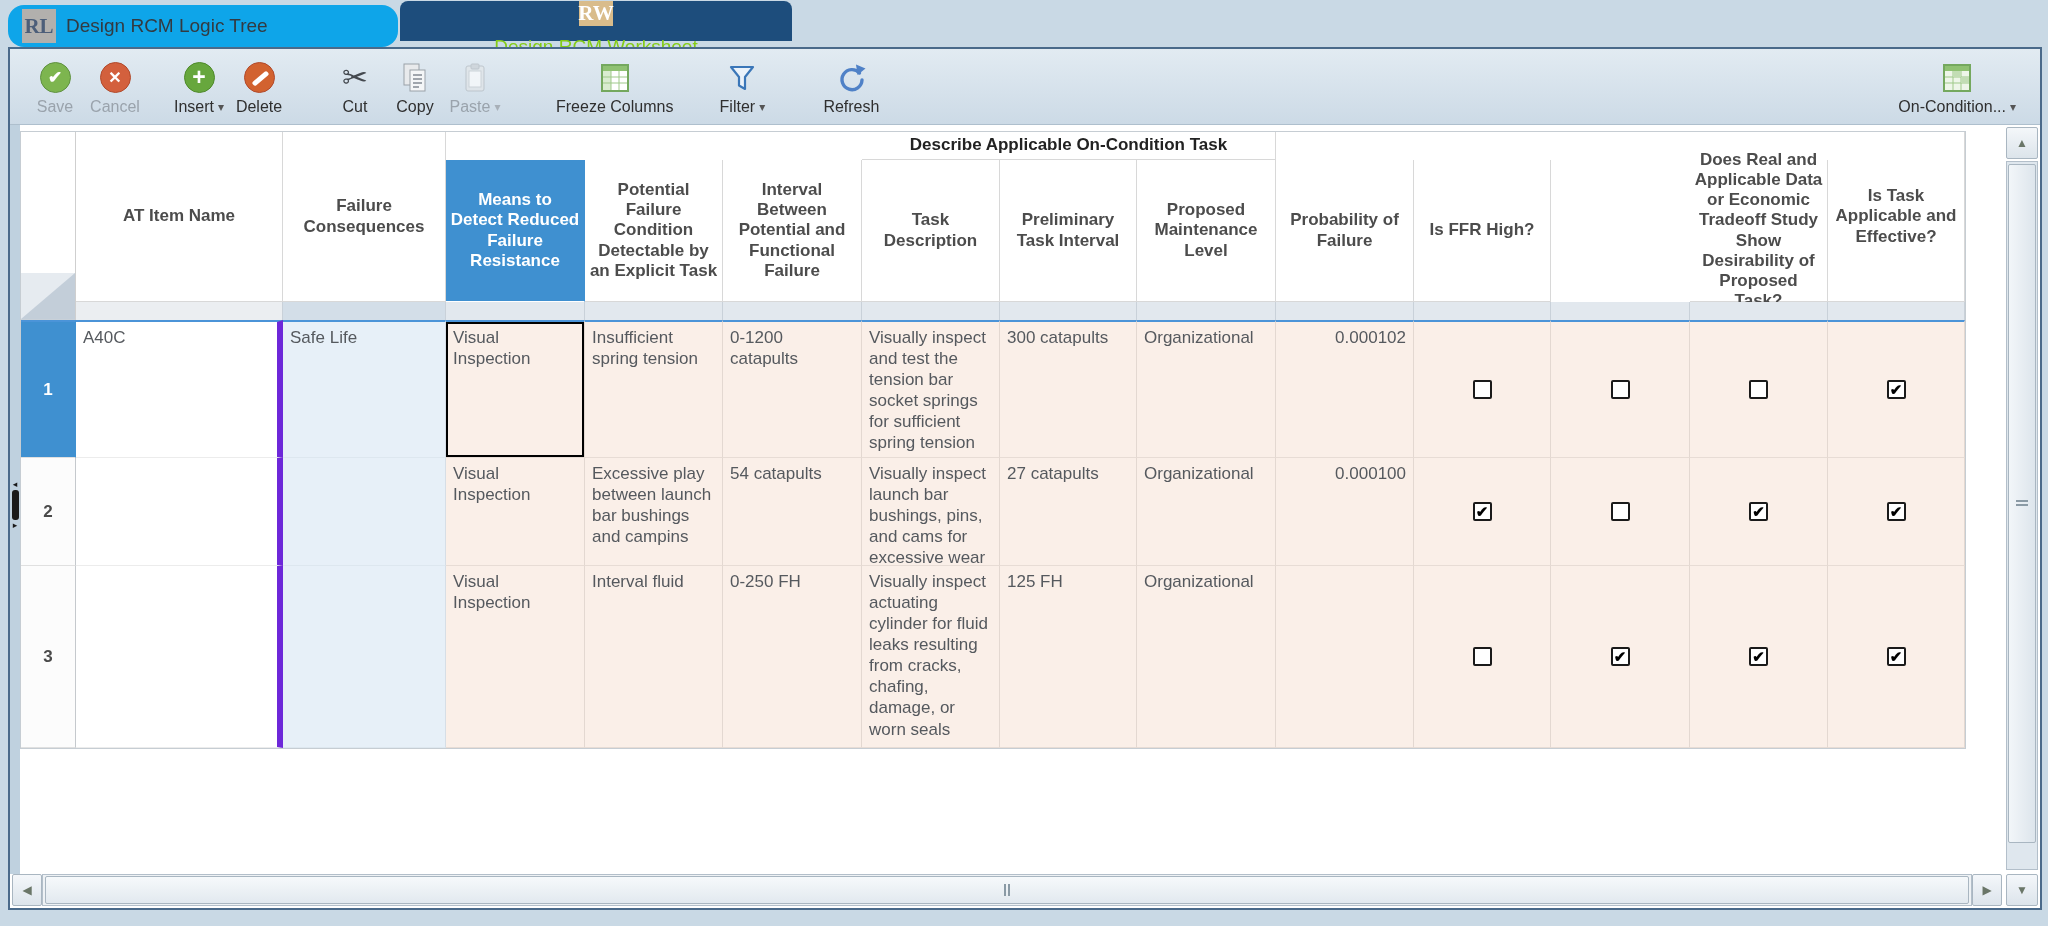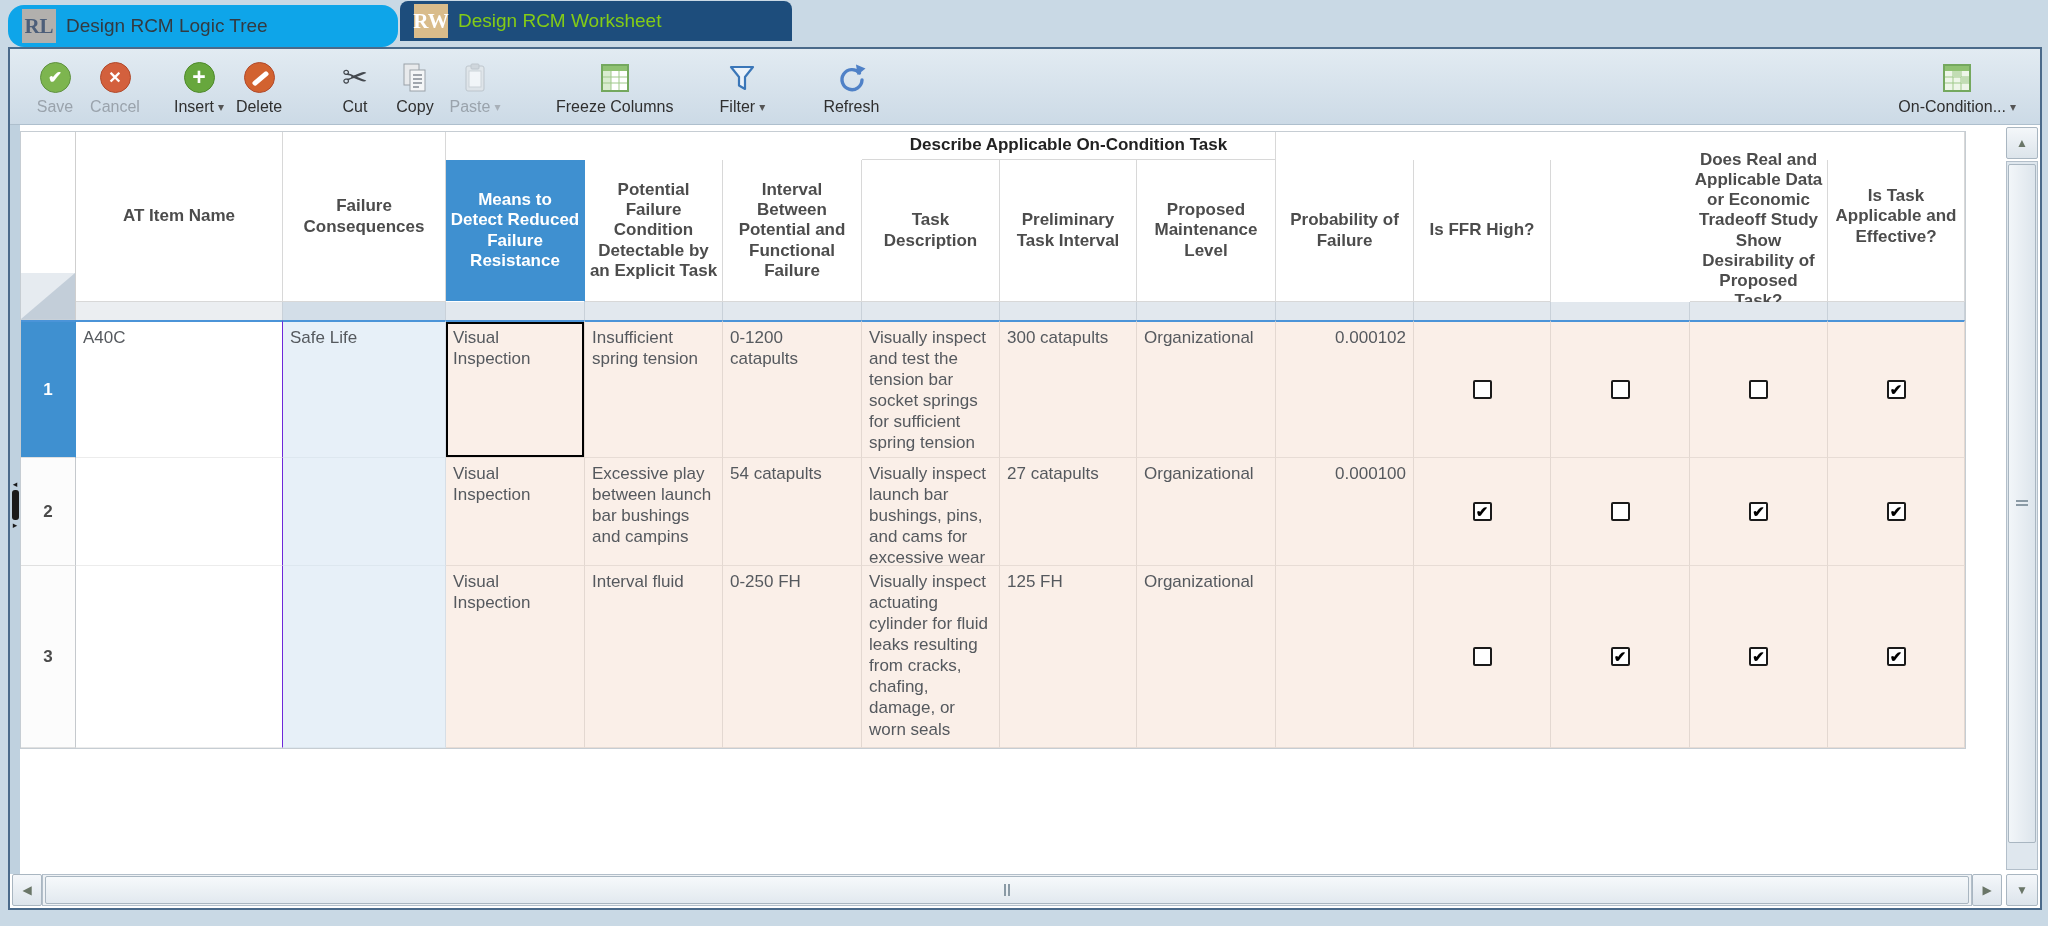--- a/index.html
+++ b/index.html
@@ -4,21 +4,21 @@
 <style>
   * { box-sizing: border-box; margin: 0; padding: 0; }
   html,body { width:2048px; height:926px; overflow:hidden; }
   body { background:#c9d9e5; font-family:"Liberation Sans", sans-serif; position:relative; }
 
   
   .tabbar { position:absolute; left:0; top:0; width:100%; height:47px; }
   .tab { position:absolute; display:flex; align-items:center; gap:10px; padding:0 14px;
          border-radius:8px 8px 0 0; cursor:pointer; }
   .tab-inactive { left:8px; top:5px; width:390px; height:42px; background:#0ea5e9;border-radius:16px; }
-  .tab-active   { left:400px; top:1px; width:392px; height:40px; background:#1d4d7c; }
+  .tab-active   { left:400px; top:1px; width:392px; height:40px; background:#1d4d7c;flex-direction:column; }
   .tab .badge { width:34px; height:34px; display:flex; align-items:center; justify-content:center;
                 font-family:"Liberation Serif", serif; font-weight:bold; font-size:21px; }
   .tab-inactive .badge { background:#b2b0ad; color:#4c5e79; }
   .tab-active   .badge { background:#d9bc8b; color:#ffffff; }
   .tab-inactive .tlabel { color:#333a41; font-size:19px; }
   .tab-active   .tlabel { color:#84cc16; font-size:19px; }
 
   
   .frame { position:absolute; left:8px; top:47px; right:6px; bottom:16px;
            border:2px solid #4a6a8a; background:#ffffff; }
@@ -66,21 +66,21 @@
   .corner::before { content:""; position:absolute; left:0; right:0; bottom:0; height:46px; background:#e6ebf0; }
   .corner::after  { content:""; position:absolute; left:0; right:0; bottom:0; height:46px; background:#c3ced9;
                     clip-path:polygon(0 100%, 100% 0, 100% 100%); }
   .strip { background:#e2e8ee; border-right:1px solid #c9d1d9; border-bottom:0; }
   .strip.fcs { background:#d3dee8; }
   .strip.ats { background:#ebeef1; }
   .gut { display:flex; align-items:center; justify-content:center; background:#fcfcfc;
          border-right:1px solid #c5c9cd; border-bottom:1px solid #e0e0e0;
          font-weight:bold; font-size:17px; color:#4a4a4a; }
   .gut.sel { background:#3f90d0; color:#fff; border-right-color:#3f90d0; }
-  .atcell { background:#ffffff; border-right:1px solid #6d28d9; border-bottom:1px solid #ececec; }
+  .atcell { background:#ffffff; border-right:6px solid #6d28d9; border-bottom:1px solid #ececec; }
   .fccell { background:#e7f0f8; border-right:1px solid #d6dee6; border-bottom:1px solid #dde7ef; }
   .pofcell { text-align:right; }
   .ckcell { display:flex; align-items:center; justify-content:center; }
   .rowtop { border-top:2px solid #4b94d8; }
   .selcell { box-shadow:inset 0 0 0 2px #000; }
   .checkbox { width:19px; height:19px; background:#fff; border:2px solid #1a1a1a; border-radius:2px;
               display:flex; align-items:center; justify-content:center;
               font-size:15px; font-weight:bold; color:#000; line-height:1; cursor:pointer; }
 
   

